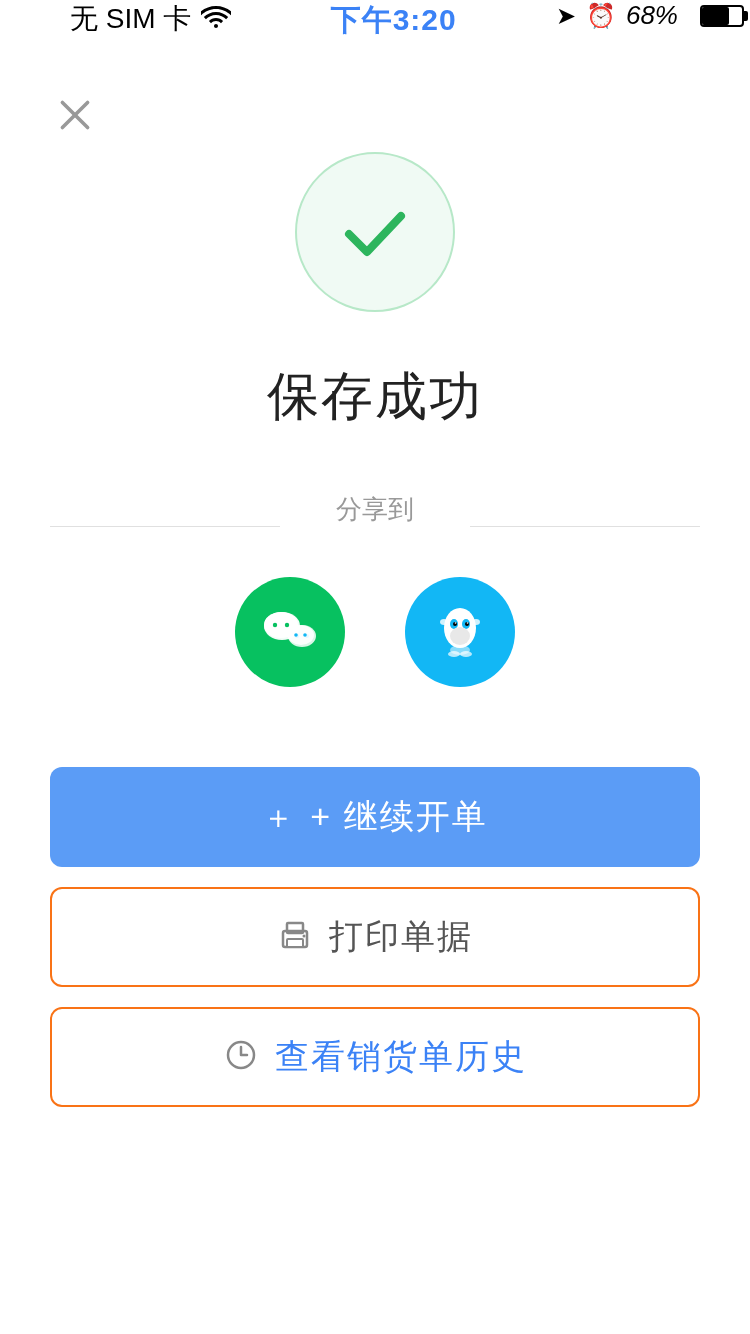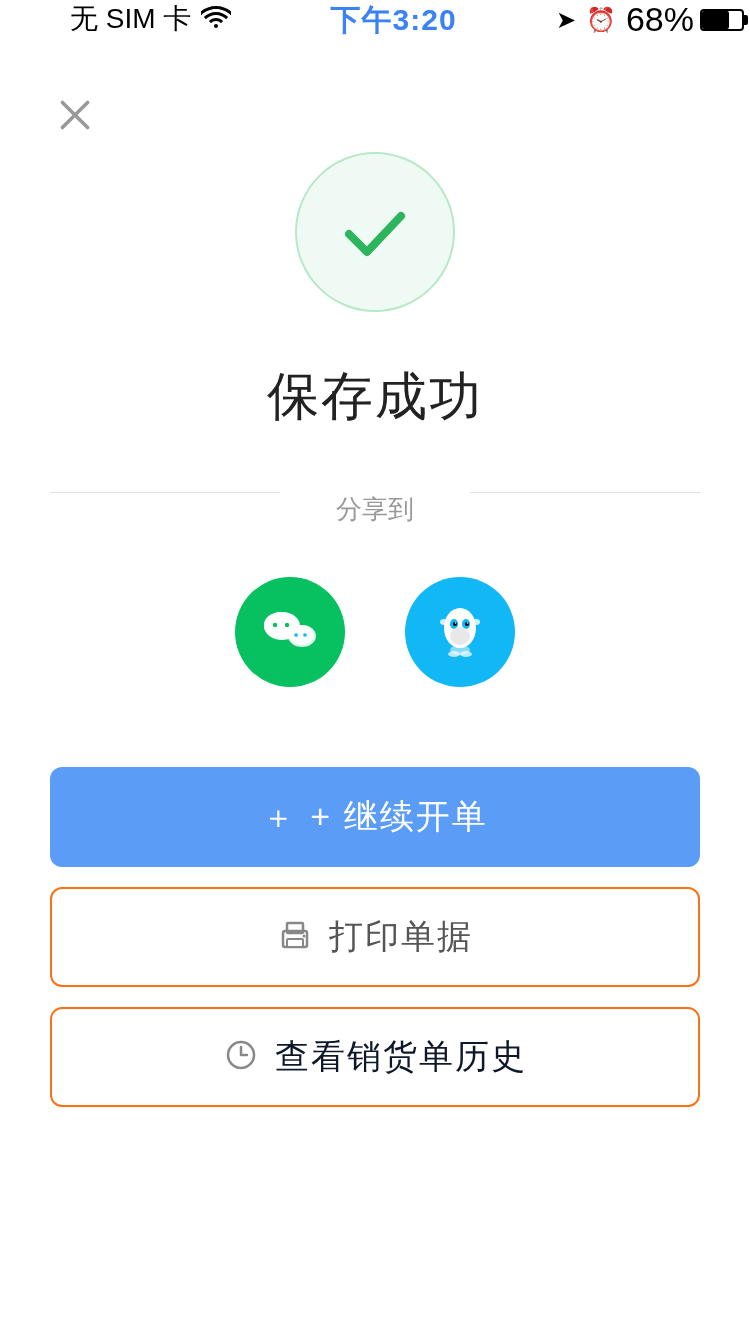--- a/index.html
+++ b/index.html
@@ -41,22 +41,23 @@
     .status-right {
       display: flex;
       align-items: center;
       gap: 10px;
       font-size: 26px;
       color: #000;
     }
     .battery-block {
       display: flex;
       align-items: center;
-      gap: 6px;
-      font-size: 34px;
+      gap: 22px;
+      font-size: 26px;
+      font-style: italic;
     }
     .battery-icon {
       width: 44px;
       height: 22px;
       border: 2px solid #000;
       border-radius: 4px;
       position: relative;
       display: inline-block;
     }
     .battery-icon::after {
@@ -125,21 +126,21 @@
       font-weight: 400;
       color: #222;
       margin-bottom: 60px;
       letter-spacing: 2px;
     }
 
     
     .share-divider {
       width: 100%;
       display: flex;
-      align-items: flex-start;
+      align-items: flex-end;
       margin-bottom: 50px;
       gap: 36px;
     }
     .share-divider .line {
       flex: 1;
       height: 1px;
       background: #e0e0e0;
     }
     .share-divider .share-label {
       font-size: 26px;
@@ -336,17 +337,17 @@
       <span style="color:#555;letter-spacing:2px;">打印单据</span>
     </button>
 
     <button class="action-btn btn-secondary">
       <span class="btn-icon">
         <svg width="36" height="36" viewBox="0 0 36 36" fill="none">
           <circle cx="18" cy="18" r="13" stroke="#888" stroke-width="2.5"></circle>
           <polyline points="18,10 18,18 24,18" stroke="#888" stroke-width="2.5" stroke-linecap="round" stroke-linejoin="round"></polyline>
         </svg>
       </span>
-      <span style="color:#0f172a;letter-spacing:2px;font-family:Liberation Mono, monospace;">查看销货单历史</span>
+      <span style="color:#3b82f6;letter-spacing:2px;font-family:Liberation Mono, monospace;">查看销货单历史</span>
     </button>
   </div>
 
 </div>
 
 </body></html>

